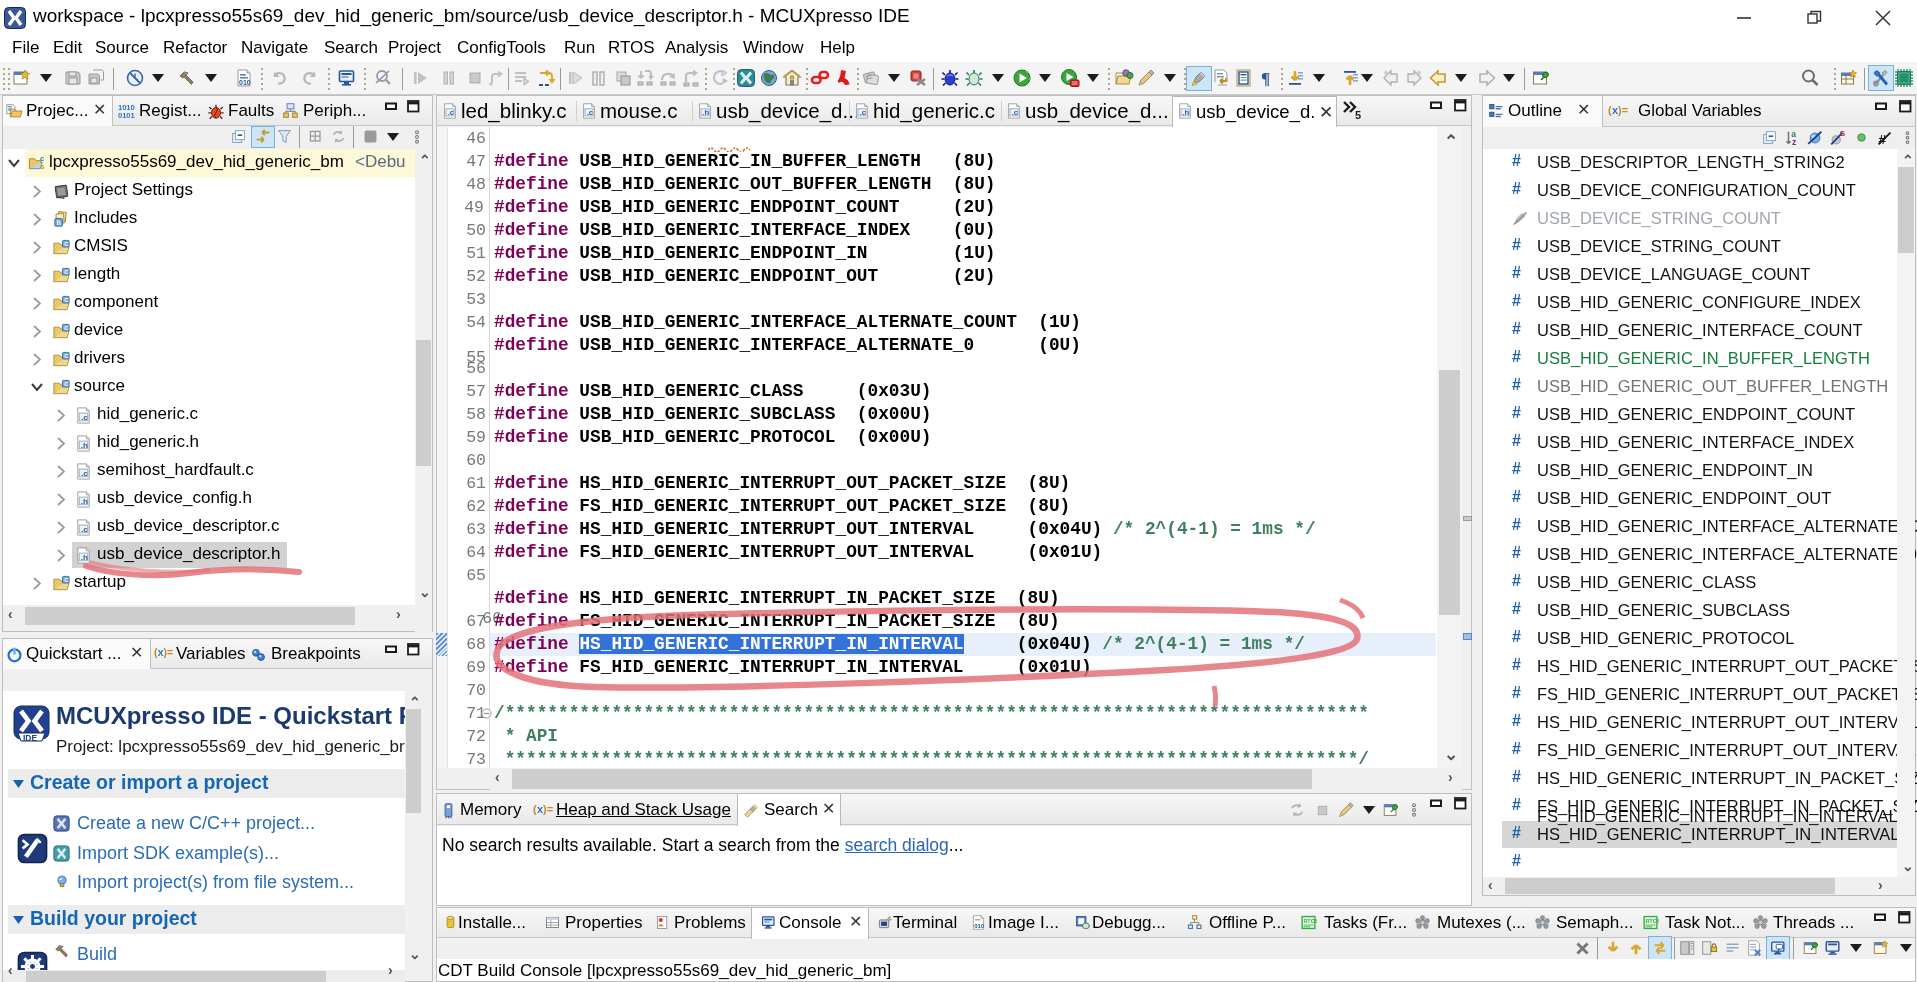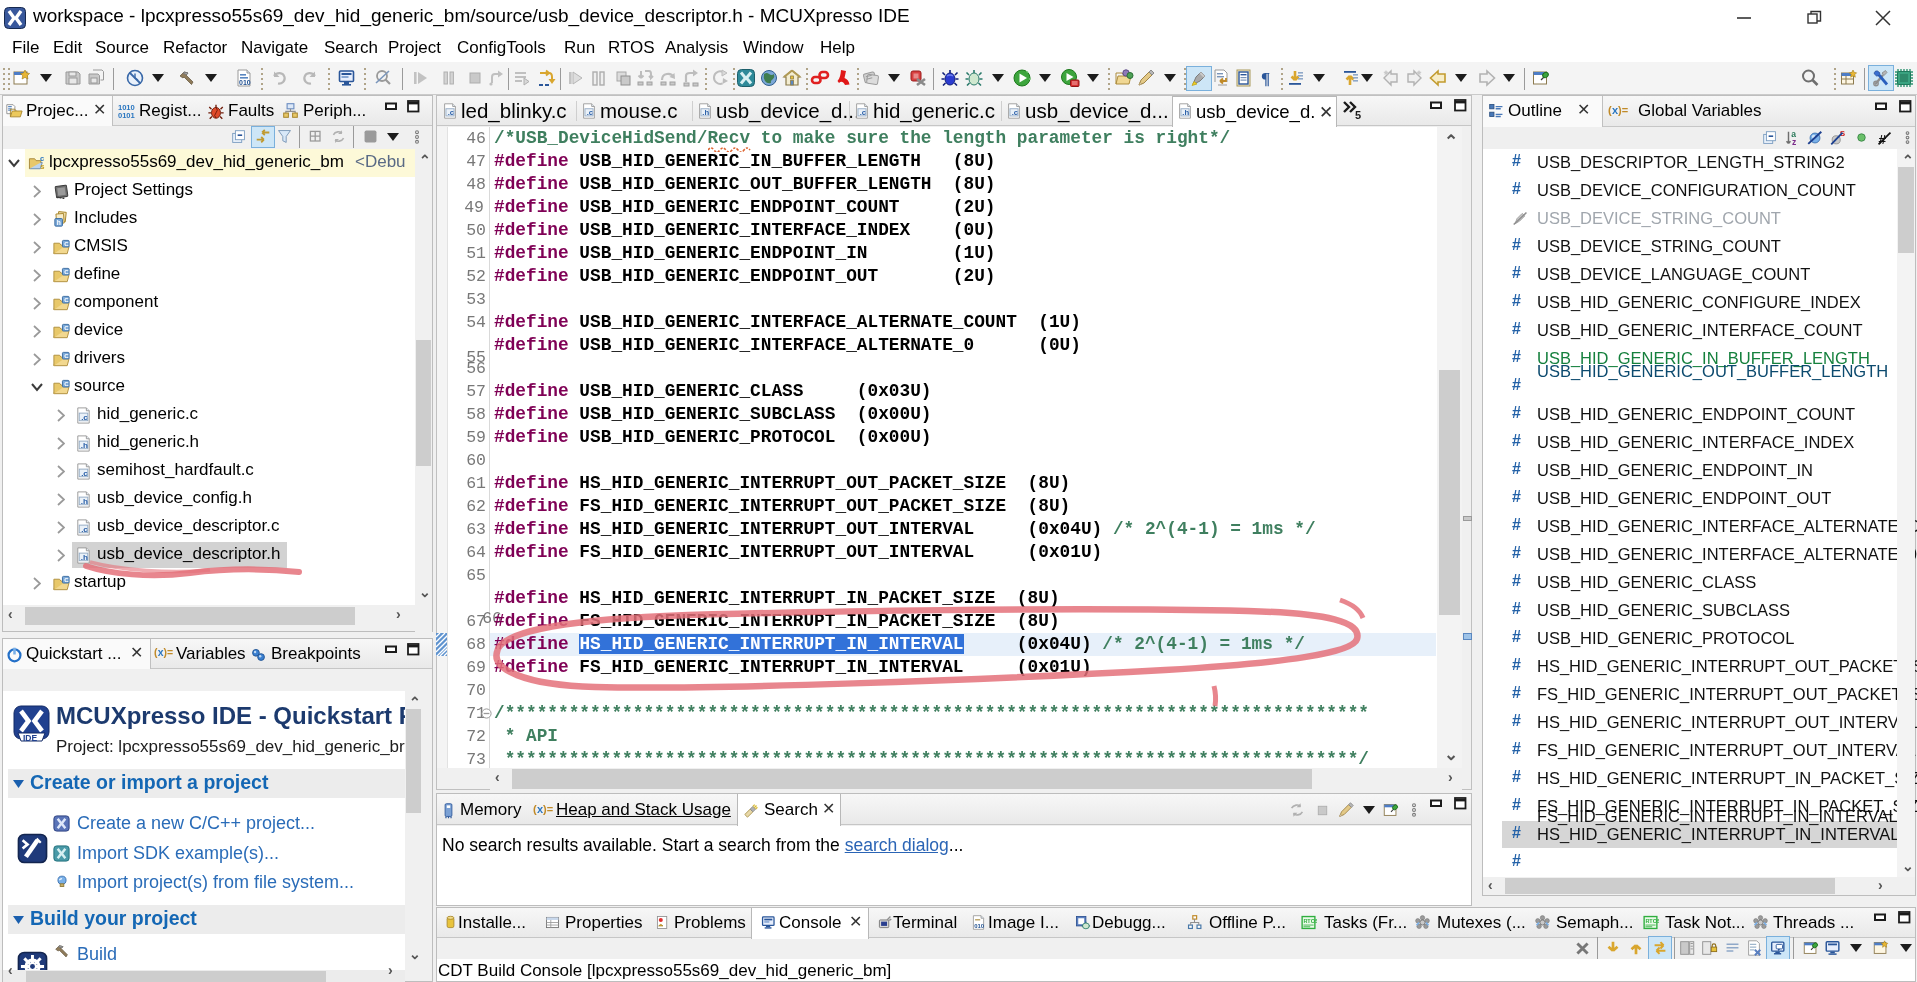--- a/index.html
+++ b/index.html
@@ -906,21 +906,21 @@
     <svg class="abs" style="left:52px;top:238px" width="19" height="19">
       <use href="#i-folderc"></use>
     </svg>
     <span class="abs" style="left:74px;top:236px;font-size:17px;white-space:nowrap;">CMSIS</span>
     <svg class="abs" style="left:33px;top:269px" width="8" height="13">
       <path d="M1 1 L7 6.5 L1 12" stroke="#9a9a9a" stroke-width="1.8" fill="none"></path>
     </svg>
     <svg class="abs" style="left:52px;top:266px" width="19" height="19">
       <use href="#i-folderc"></use>
     </svg>
-    <span class="abs" style="left:74px;top:264px;font-size:17px;white-space:nowrap;">define</span>
+    <span class="abs" style="left:74px;top:264px;font-size:17px;white-space:nowrap;">length</span>
     <svg class="abs" style="left:33px;top:297px" width="8" height="13">
       <path d="M1 1 L7 6.5 L1 12" stroke="#9a9a9a" stroke-width="1.8" fill="none"></path>
     </svg>
     <svg class="abs" style="left:52px;top:294px" width="19" height="19">
       <use href="#i-folderc"></use>
     </svg>
     <span class="abs" style="left:74px;top:292px;font-size:17px;white-space:nowrap;">component</span>
     <svg class="abs" style="left:33px;top:325px" width="8" height="13">
       <path d="M1 1 L7 6.5 L1 12" stroke="#9a9a9a" stroke-width="1.8" fill="none"></path>
     </svg>
@@ -1100,21 +1100,20 @@
     </svg>
     <svg class="abs" style="left:1430px;top:99px" width="37" height="13" viewBox="0 0 37 13">
       <rect x="1" y="3.5" width="10" height="5.5" fill="#fff" stroke="#1c1c1c" stroke-width="2"></rect>
       <rect x="25" y="1" width="10.5" height="10.5" fill="#fff" stroke="#1c1c1c" stroke-width="1.8"></rect>
       <path d="M25 3.2 h10.5" stroke="#1c1c1c" stroke-width="2.4"></path>
     </svg>
     <div class="abs" style="left:437px;top:127px;width:1025px;height:641px;background:#fff;"></div>
     <div class="abs" style="left:437px;top:127px;width:11px;height:641px;background:#f4f4f4;border-right:1px solid #e2e2e2;"></div>
     <div class="abs" style="left:489px;top:127px;width:1px;height:641px;background:#d9d9d9;"></div>
     <div class="lnum" style="left:446px;top:127px;">46</div>
-    <div class="codeline" style="left:494px;top:127px;"><span class="cmt">/*USB_DeviceHidSend/Recv to make sure the length parameter is right*/</span></div>
     <div class="lnum" style="left:446px;top:150px;">47</div>
     <div class="codeline" style="left:494px;top:150px;"><span class="dir">#define</span><span> USB_HID_GENERIC_IN_BUFFER_LENGTH   (8U)</span></div>
     <div class="lnum" style="left:446px;top:173px;">48</div>
     <div class="codeline" style="left:494px;top:173px;"><span class="dir">#define</span><span> USB_HID_GENERIC_OUT_BUFFER_LENGTH  (8U)</span></div>
     <div class="lnum" style="left:444px;top:196px;">49</div>
     <div class="codeline" style="left:494px;top:196px;"><span class="dir">#define</span><span> USB_HID_GENERIC_ENDPOINT_COUNT     (2U)</span></div>
     <div class="lnum" style="left:446px;top:219px;">50</div>
     <div class="codeline" style="left:494px;top:219px;"><span class="dir">#define</span><span> USB_HID_GENERIC_INTERFACE_INDEX    (0U)</span></div>
     <div class="lnum" style="left:446px;top:242px;">51</div>
     <div class="codeline" style="left:494px;top:242px;"><span class="dir">#define</span><span> USB_HID_GENERIC_ENDPOINT_IN        (1U)</span></div>
@@ -1376,21 +1375,21 @@
     <span class="abs" style="left:1537px;top:237px;font-size:16.5px;color:#111;white-space:nowrap;">USB_DEVICE_STRING_COUNT</span>
     <span class="abs" style="left:1512px;top:264px;font-size:16px;font-weight:bold;color:#2462a8;">#</span>
     <span class="abs" style="left:1537px;top:265px;font-size:16.5px;color:#111;white-space:nowrap;">USB_DEVICE_LANGUAGE_COUNT</span>
     <span class="abs" style="left:1512px;top:292px;font-size:16px;font-weight:bold;color:#2462a8;">#</span>
     <span class="abs" style="left:1537px;top:293px;font-size:16.5px;color:#111;white-space:nowrap;">USB_HID_GENERIC_CONFIGURE_INDEX</span>
     <span class="abs" style="left:1512px;top:320px;font-size:16px;font-weight:bold;color:#2462a8;">#</span>
     <span class="abs" style="left:1537px;top:321px;font-size:16.5px;color:#111;white-space:nowrap;">USB_HID_GENERIC_INTERFACE_COUNT</span>
     <span class="abs" style="left:1512px;top:348px;font-size:16px;font-weight:bold;color:#2462a8;">#</span>
     <span class="abs" style="left:1537px;top:349px;font-size:16.5px;color:#15803d;white-space:nowrap;">USB_HID_GENERIC_IN_BUFFER_LENGTH</span>
     <span class="abs" style="left:1512px;top:376px;font-size:16px;font-weight:bold;color:#2462a8;">#</span>
-    <span class="abs" style="left:1537px;top:362px;font-size:16.5px;color:#0c4a6e;white-space:nowrap;">USB_HID_GENERIC_OUT_BUFFER_LENGTH</span>
+    <span class="abs" style="left:1537px;top:377px;font-size:16.5px;color:#737373;white-space:nowrap;">USB_HID_GENERIC_OUT_BUFFER_LENGTH</span>
     <span class="abs" style="left:1512px;top:404px;font-size:16px;font-weight:bold;color:#2462a8;">#</span>
     <span class="abs" style="left:1537px;top:405px;font-size:16.5px;color:#111;white-space:nowrap;">USB_HID_GENERIC_ENDPOINT_COUNT</span>
     <span class="abs" style="left:1512px;top:432px;font-size:16px;font-weight:bold;color:#2462a8;">#</span>
     <span class="abs" style="left:1537px;top:433px;font-size:16.5px;color:#111;white-space:nowrap;">USB_HID_GENERIC_INTERFACE_INDEX</span>
     <span class="abs" style="left:1512px;top:460px;font-size:16px;font-weight:bold;color:#2462a8;">#</span>
     <span class="abs" style="left:1537px;top:461px;font-size:16.5px;color:#111;white-space:nowrap;">USB_HID_GENERIC_ENDPOINT_IN</span>
     <span class="abs" style="left:1512px;top:488px;font-size:16px;font-weight:bold;color:#2462a8;">#</span>
     <span class="abs" style="left:1537px;top:489px;font-size:16.5px;color:#111;white-space:nowrap;">USB_HID_GENERIC_ENDPOINT_OUT</span>
     <span class="abs" style="left:1512px;top:516px;font-size:16px;font-weight:bold;color:#2462a8;">#</span>
     <span class="abs" style="left:1537px;top:517px;font-size:16.5px;color:#111;white-space:nowrap;">USB_HID_GENERIC_INTERFACE_ALTERNATE_C</span>

